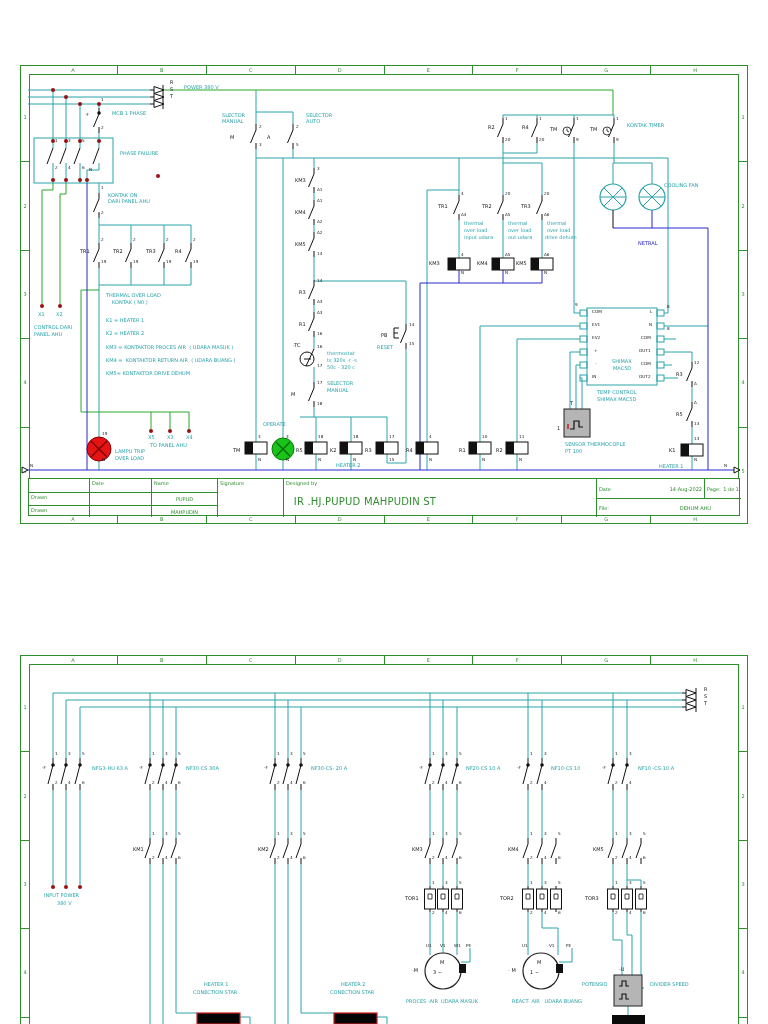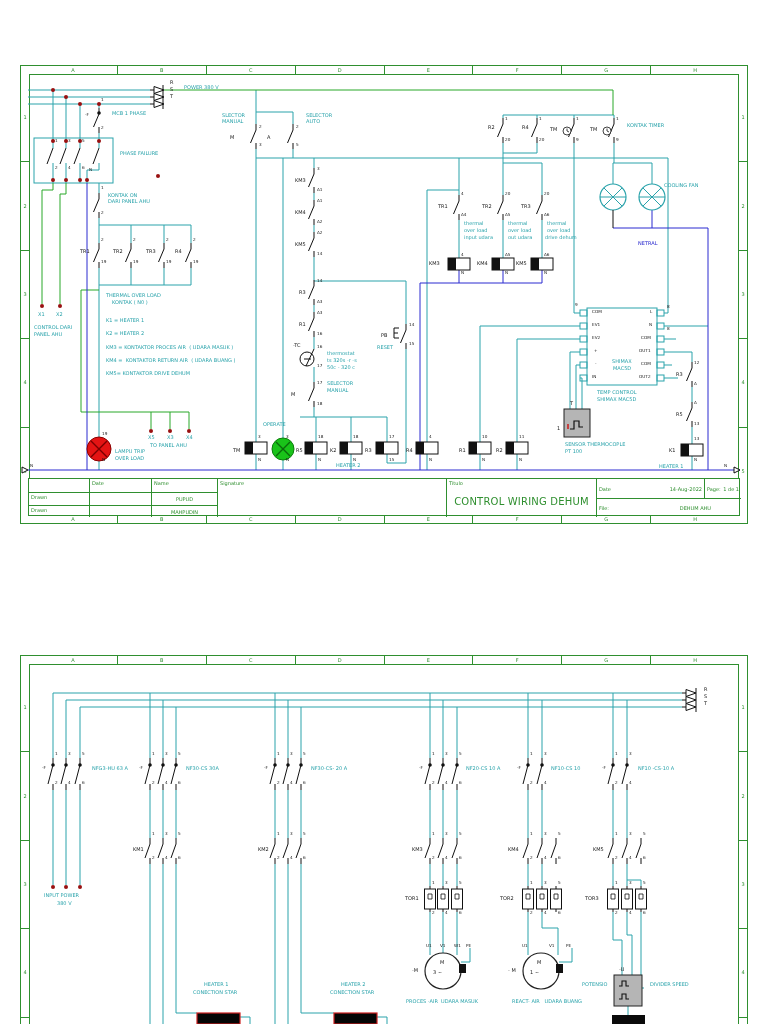--- a/index.html
+++ b/index.html
@@ -645,23 +645,23 @@
     <div class="cell noleft notop" style="left:0;top:0;width:60px;height:13px;"></div>
     <div class="cell notop" style="left:60px;top:0;width:62px;height:13px;">Date</div>
     <div class="cell notop" style="left:122px;top:0;width:66px;height:13px;">Name</div>
     <div class="cell notop" style="left:188px;top:0;width:66px;height:38px;">Signature</div>
     <div class="cell noleft" style="left:0;top:13px;width:60px;height:13px;">Drawn</div>
     <div class="cell" style="left:60px;top:13px;width:62px;height:13px;"></div>
     <div class="cell ctr" style="left:122px;top:13px;width:66px;height:13px;">PUPUD</div>
     <div class="cell noleft" style="left:0;top:26px;width:60px;height:12px;">Drawn</div>
     <div class="cell" style="left:60px;top:26px;width:62px;height:12px;"></div>
     <div class="cell ctr" style="left:122px;top:26px;width:66px;height:12px;">MAHPUDIN</div>
-    <div class="cell bigcell notop" style="left:417px;top:0;width:150px;height:38px;">
-      <div>Titulo</div>
-      <div class="bigtext">CONTROL WIRING DEHUM</div>
+    <div class="cell bigcell notop" style="left:254px;top:0;width:163px;height:38px;">
+      <div>Designed by</div>
+      <div class="bigtext">IR .HJ.PUPUD MAHPUDIN ST</div>
     </div>
     <div class="cell notop" style="left:567px;top:0;width:108px;height:19px;">
       <div class="kv">
           <span>Date</span>
           <span>14-Aug-2022</span>
         </div>
     </div>
     <div class="cell notop" style="left:675px;top:0;width:37px;height:19px;">
       <div class="kv">
           <span>Page:</span>

